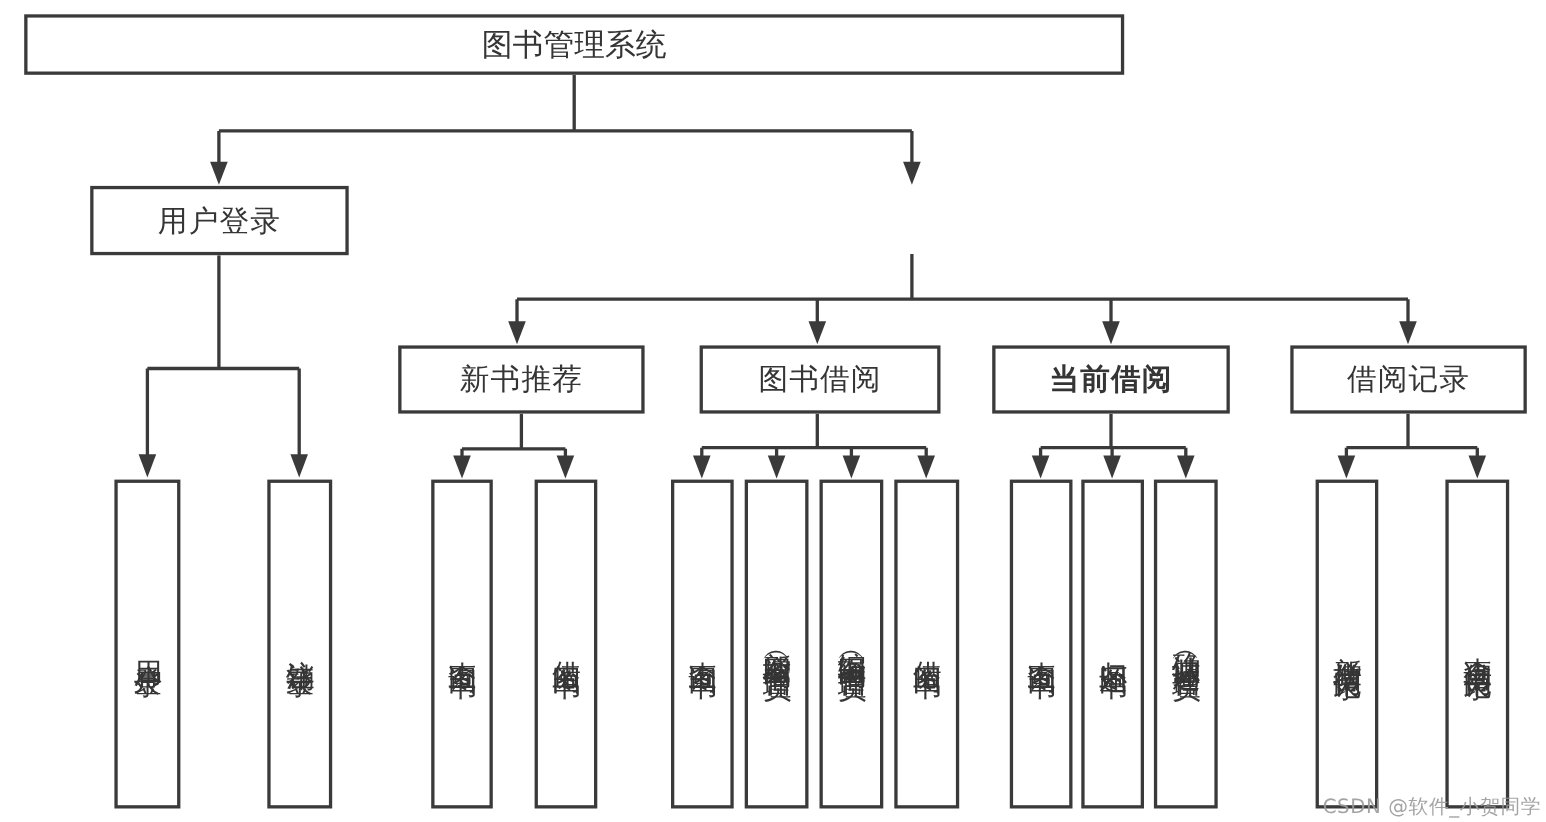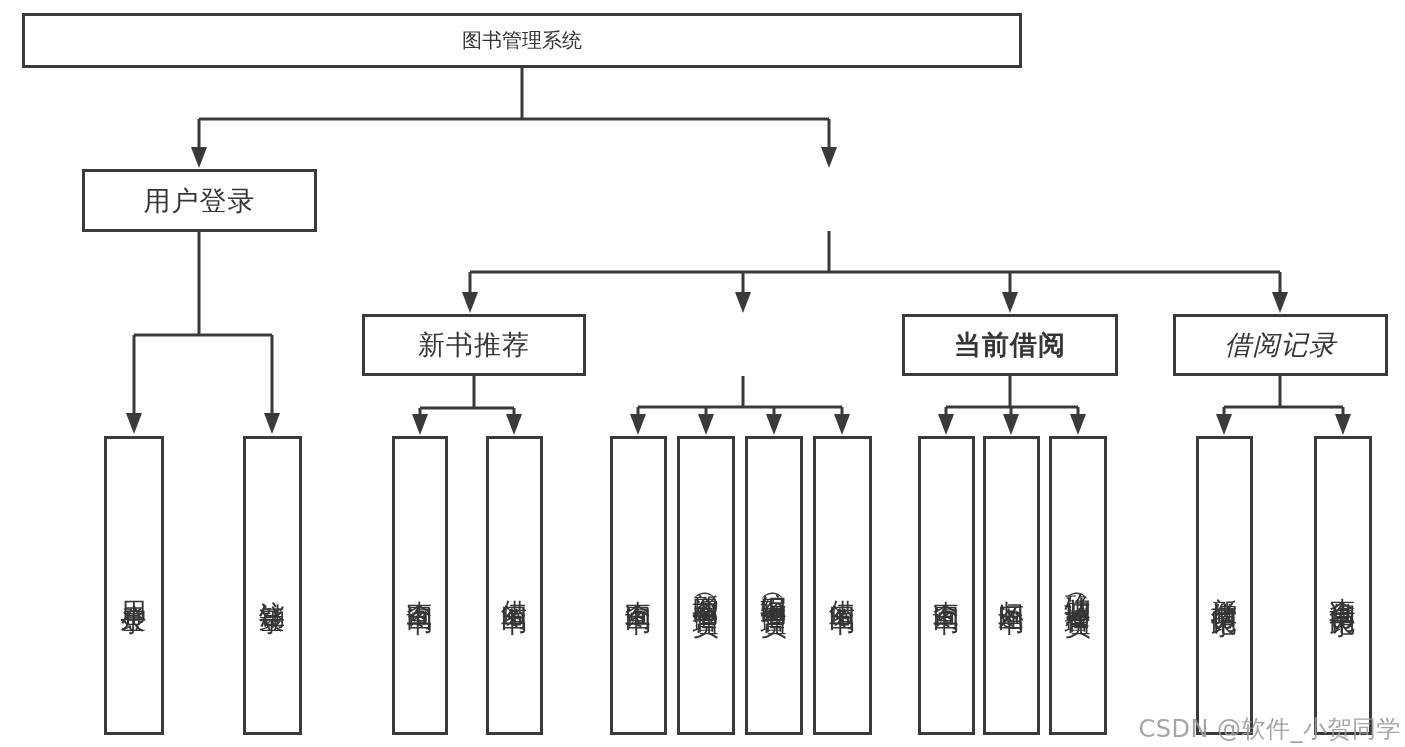--- a/index.html
+++ b/index.html
@@ -43,48 +43,48 @@
     z-index:2;
     color:var(--color-text,#353535);
   }
   .node-h{
     font-size:27px;
     letter-spacing:1px;
     white-space:nowrap;
   }
   .node-root{
     left:22px;top:13px;width:1000px;height:55px;
-    font-size:20px;
+    font-size:28px;
   }
   .node-leaf{
     writing-mode:vertical-rl;
     text-orientation:mixed;
     font-size:26px;
     line-height:1;
     letter-spacing:3px;
     top:436px;height:299px;
   }
   .watermark{
     position:absolute;
     right:4px;bottom:2px;
     z-index:3;
-    font-size:24px;
+    font-size:18px;
     color:var(--color-watermark,#9b9b9b);
     opacity:.9;
     white-space:nowrap;
     letter-spacing:0.5px;
   }
   
   #n-user-login{left:82px;top:169px;width:235px;height:63px;}
   #n-book-mgmt{left:711px;top:169px;width:235px;height:62px;}
   
   #n-new-book{left:362px;top:314px;width:224px;height:62px;}
   #n-book-borrow{left:636px;top:314px;width:219px;height:62px;}
   #n-current-borrow{left:902px;top:314px;width:216px;height:62px;font-weight:bold;}
-  #n-borrow-records{left:1173px;top:314px;width:215px;height:62px;font-style:italic;}
+  #n-borrow-records{left:1173px;top:314px;width:215px;height:62px;}
   
   #lf-0{left:104px;width:60px;}
   #lf-1{left:243px;width:59px;}
   #lf-2{left:392px;width:56px;}
   #lf-3{left:486px;width:57px;}
   #lf-4{left:610px;width:57px;}
   #lf-5{left:677px;width:58px;}
   #lf-6{left:745px;width:58px;}
   #lf-7{left:813px;width:59px;}
   #lf-8{left:918px;width:57px;}
@@ -132,20 +132,21 @@
     <path d="M1280 376 V407 M1224 407 H1343 M1224 407 V417 M1343 407 V417"></path>
     <polygon points="1216,414 1232,414 1224,435"></polygon>
     <polygon points="1335,414 1351,414 1343,435"></polygon>
   </svg>
 
   <div class="node node-root">图书管理系统</div>
 
   <div class="node node-h" id="n-user-login">用户登录</div>
 
   <div class="node node-h" id="n-new-book">新书推荐</div>
+  <div class="node node-h" id="n-book-borrow">图书借阅</div>
   <div class="node node-h" id="n-current-borrow">当前借阅</div>
   <div class="node node-h" id="n-borrow-records">借阅记录</div>
 
   <div class="node node-leaf" id="lf-0">用户登录</div>
   <div class="node node-leaf" id="lf-1">注销登录</div>
   <div class="node node-leaf" id="lf-2">查询图书</div>
   <div class="node node-leaf" id="lf-3">借阅图书</div>
   <div class="node node-leaf" id="lf-4">查询图书</div>
   <div class="node node-leaf" id="lf-5">新增图书（管理员）</div>
   <div class="node node-leaf" id="lf-6">编辑图书（管理员）</div>

